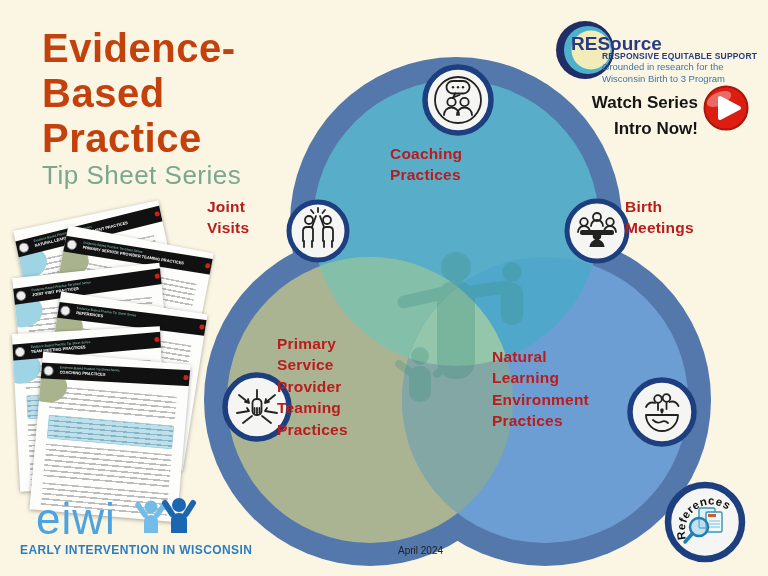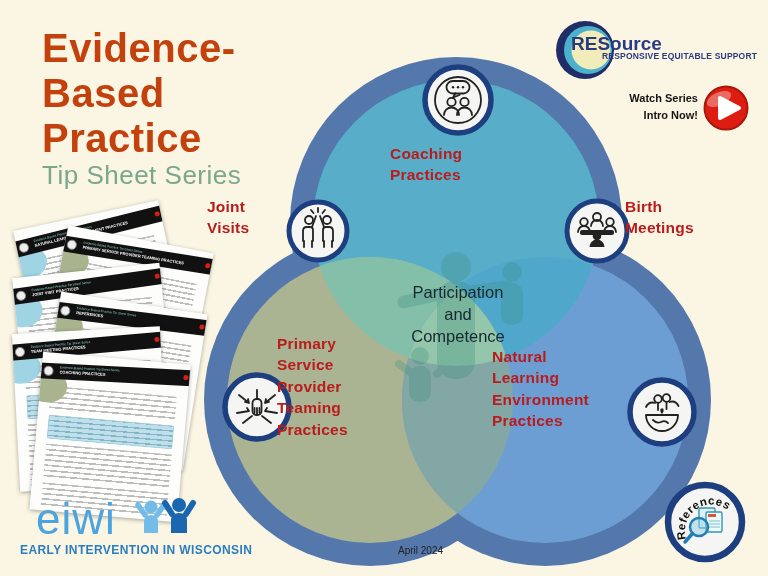--- a/index.html
+++ b/index.html
@@ -8,21 +8,21 @@
   .abs{position:absolute;}
   .ml{white-space:pre-line;}
   
   .title{left:42px;top:26px;font-size:40px;line-height:1.12;font-weight:bold;color:#c2410c;letter-spacing:.5px;z-index:3;}
   .subtitle{left:42px;top:160px;font-size:26px;color:#7BA78F;letter-spacing:.5px;z-index:3;}
   
   .res-word{left:571px;top:33px;font-size:19px;font-weight:bold;color:#2A3A80;z-index:3;}
   .res-tag{left:602px;top:51px;font-size:8.5px;font-weight:bold;color:#2A3A80;letter-spacing:.2px;z-index:3;}
   .res-desc{left:602px;top:61px;font-size:9.5px;line-height:1.3;color:#3F73A9;z-index:3;}
   
-  .cta{left:556px;top:90px;width:142px;text-align:right;font-size:11px;font-weight:bold;line-height:1.5;color:#151515;z-index:3;cursor:pointer;}
+  .cta{left:556px;top:90px;width:142px;text-align:right;font-size:17px;font-weight:bold;line-height:1.5;color:#151515;z-index:3;cursor:pointer;}
   
   .vlabel{position:absolute;text-align:left;font-weight:bold;font-size:15.5px;line-height:1.34;
           color:#b91c1c;white-space:pre-line;letter-spacing:.2px;z-index:3;}
   .lbl-top{left:390px;top:144px;width:140px;}
   .lbl-jv{left:207px;top:197px;width:104px;}
   .lbl-tm{left:625px;top:197px;width:104px;}
   .lbl-psp{left:277px;top:333px;width:140px;line-height:1.38;}
   .lbl-nle{left:492px;top:346px;width:165px;line-height:1.38;}
   .lbl-center{left:378px;top:282px;width:160px;text-align:center;font-size:16.5px;line-height:1.33;
               color:#17282E;white-space:pre-line;z-index:3;}
@@ -318,40 +318,39 @@
     </g>
   </svg>
 
   <div class="abs title ml">Evidence-
 Based
 Practice</div>
   <div class="abs subtitle">Tip Sheet Series</div>
 
   <div class="abs res-word">RESource</div>
   <div class="abs res-tag">RESPONSIVE EQUITABLE SUPPORT</div>
+  <div class="abs res-desc ml">Grounded in research for the
+Wisconsin Birth to 3 Program</div>
 
   <div class="abs cta ml">Watch Series
 Intro Now!</div>
 
   <div class="vlabel lbl-top">Coaching
 Practices</div>
   <div class="vlabel lbl-jv">Joint
 Visits</div>
   <div class="vlabel lbl-tm">Birth
 Meetings</div>
   <div class="vlabel lbl-psp">Primary
 Service
 Provider
 Teaming
 Practices</div>
   <div class="vlabel lbl-nle">Natural
 Learning
 Environment
 Practices</div>
-  <div class="abs lbl-center">Participation
-and
-Competence</div>
 
   <div class="abs april">April 2024</div>
   <div class="abs eiwi">eiwi</div>
   <div class="abs org">EARLY INTERVENTION IN WISCONSIN</div>
 
 </div>
 
 </body></html>

